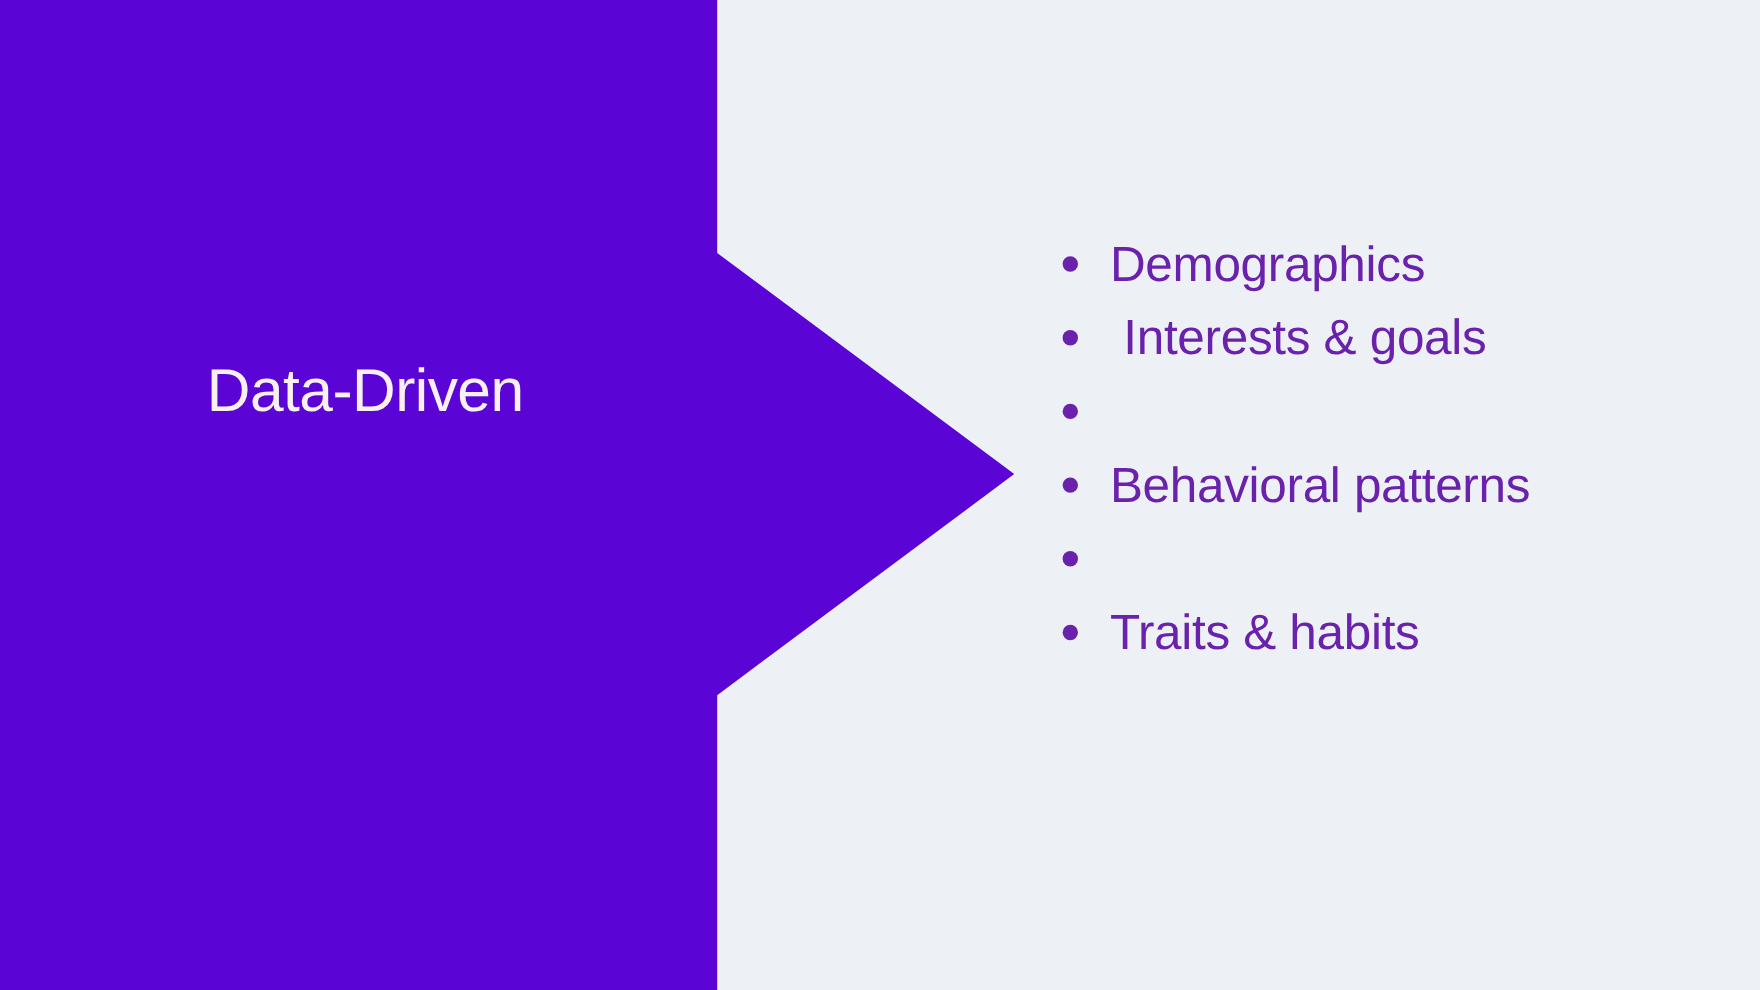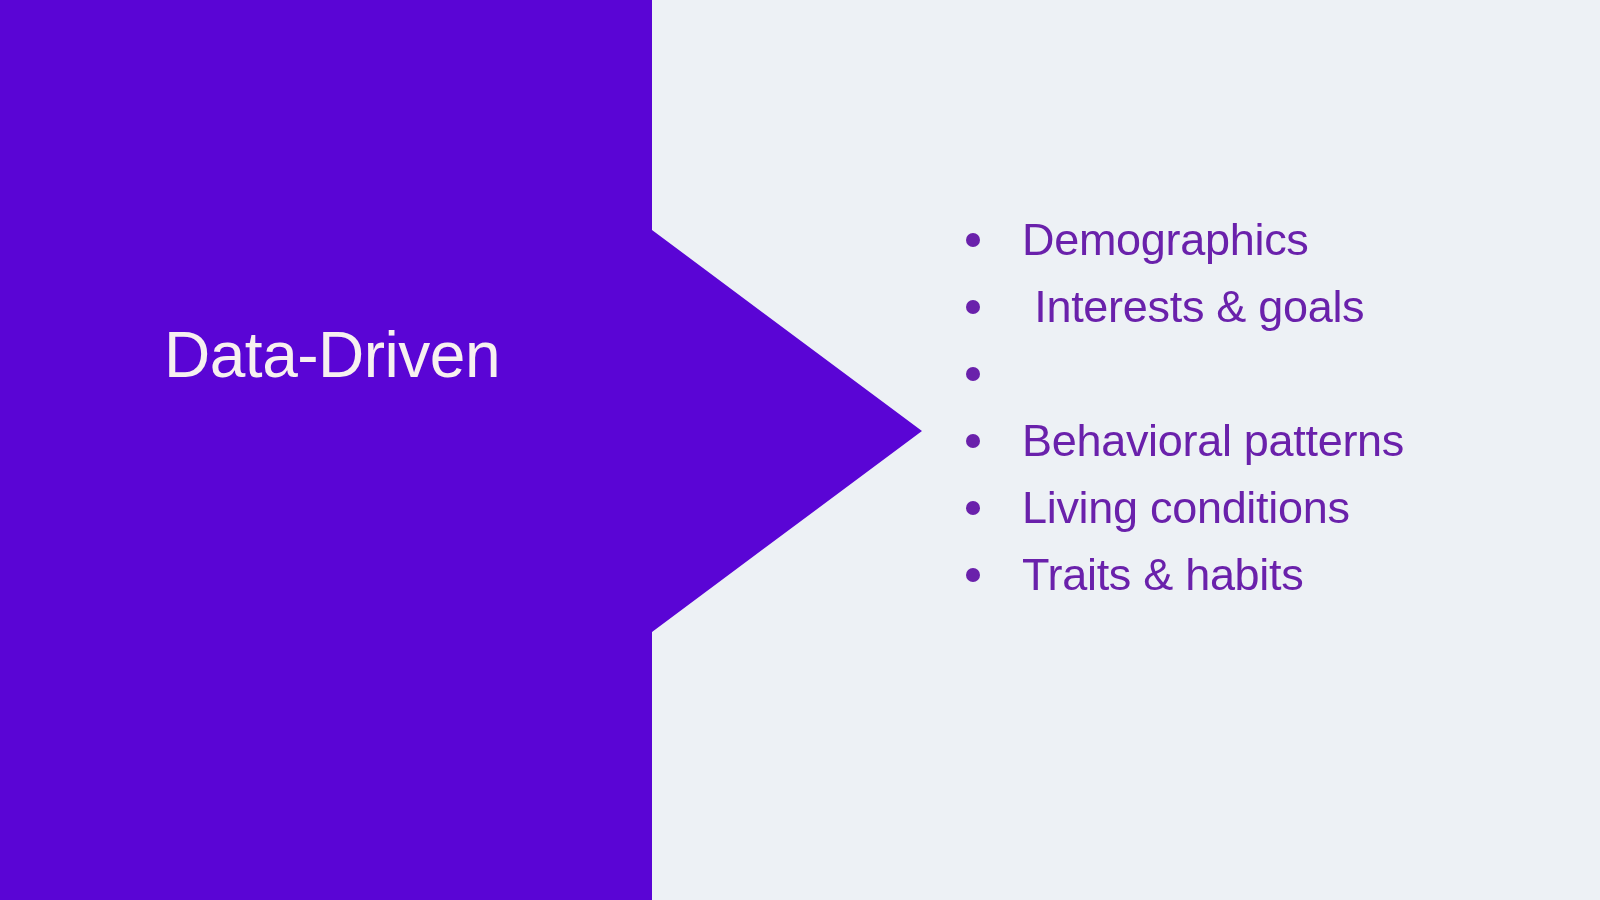--- a/index.html
+++ b/index.html
@@ -44,21 +44,21 @@
     top: 296px;
     width: 652px;
     z-index: 2;
     text-align: center;
     pointer-events: none;
   }
   .title-line {
     display: block;
     color: #f7f0f0;
     font-family: "Liberation Sans", sans-serif;
-    font-size: 64px;
+    font-size: 55px;
     font-weight: 300;
     line-height: 118px;
     letter-spacing: -0.5px;
     white-space: nowrap;
     padding-left: 12px;
   }
   .title-line-2 {
     letter-spacing: -1.2px;
   }
 
@@ -70,21 +70,20 @@
     z-index: 2;
     list-style: none;
     margin: 0;
     padding: 0;
   }
   .bullet-item {
     display: flex;
     align-items: center;
     height: 67px;
     color: #6a21ab;
-    gap: 13px;
   }
   .bullet-dot {
     flex: 0 0 auto;
     width: 14px;
     height: 14px;
     border-radius: 50%;
     background: #6a21ab;
     margin-right: 29px;
   }
   .bullet-text {
@@ -123,21 +122,20 @@
     </li>
     <li class="bullet-item">
       <span class="bullet-dot"></span>
     </li>
     <li class="bullet-item">
       <span class="bullet-dot"></span>
       <span class="bullet-text">Behavioral patterns</span>
     </li>
     <li class="bullet-item">
       <span class="bullet-dot"></span>
-      <span class="bullet-text">Living conditions</span>
     </li>
     <li class="bullet-item">
       <span class="bullet-dot"></span>
       <span class="bullet-text">Traits &amp; habits</span>
     </li>
   </ul>
 
 </div>
 
 </body></html>

